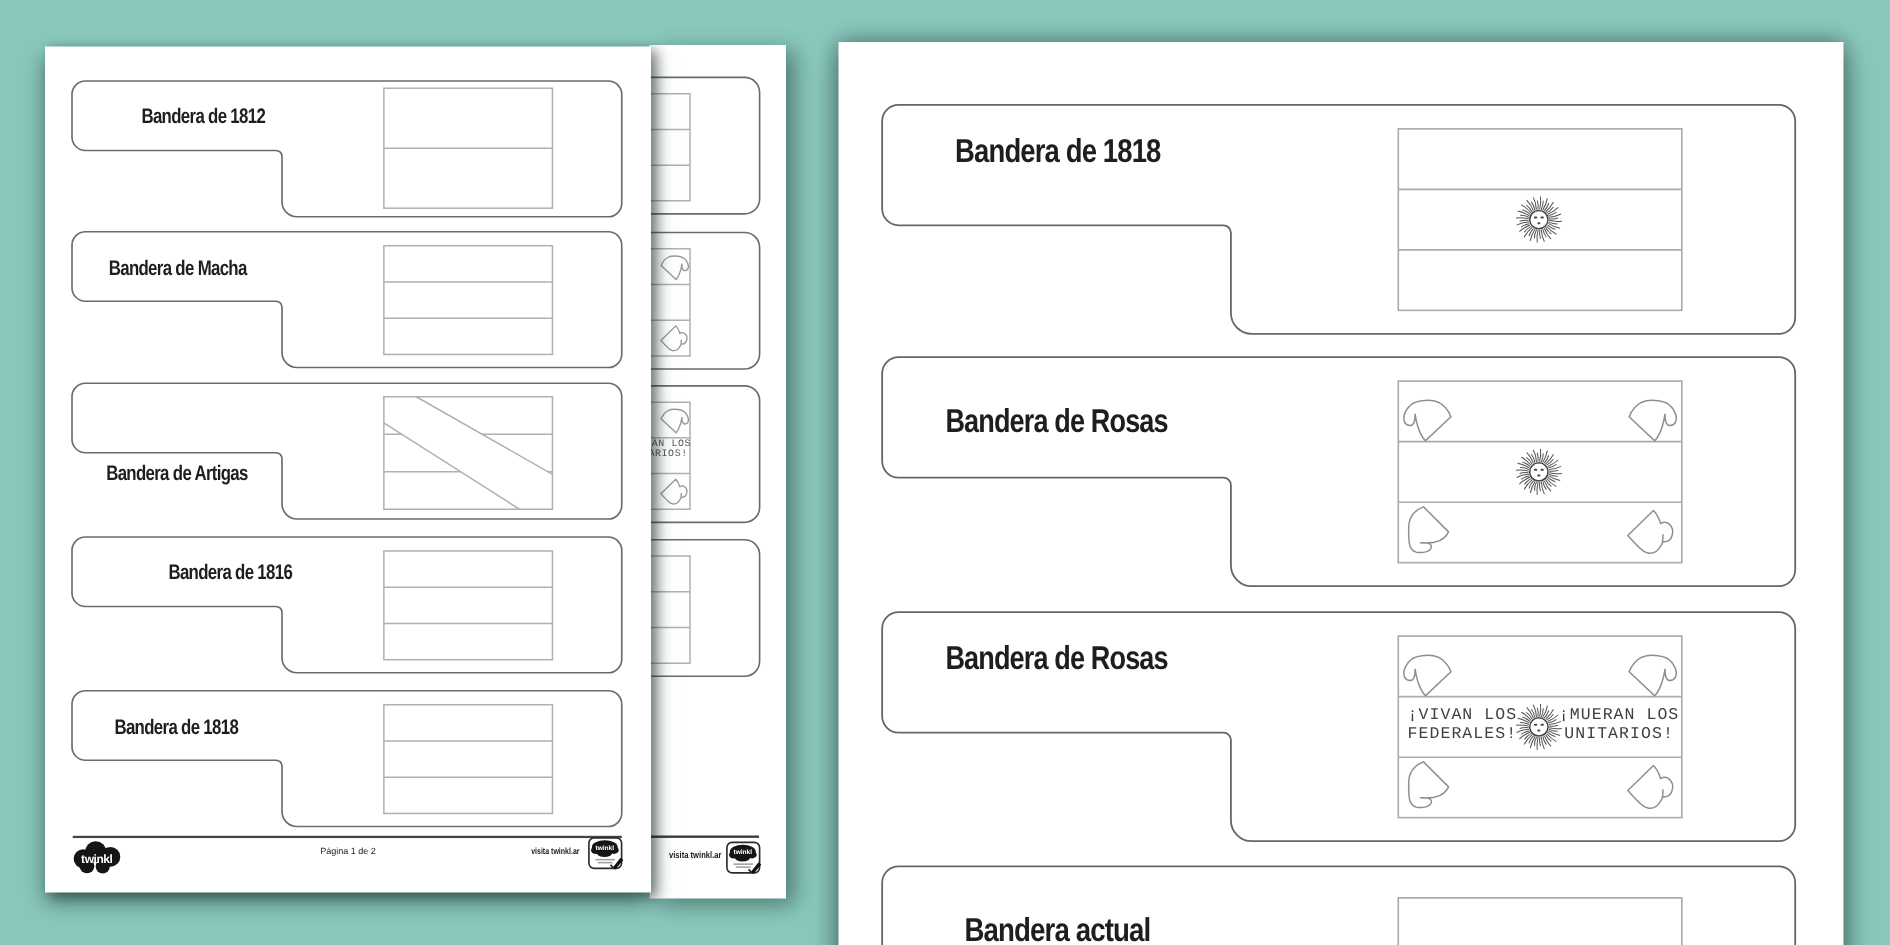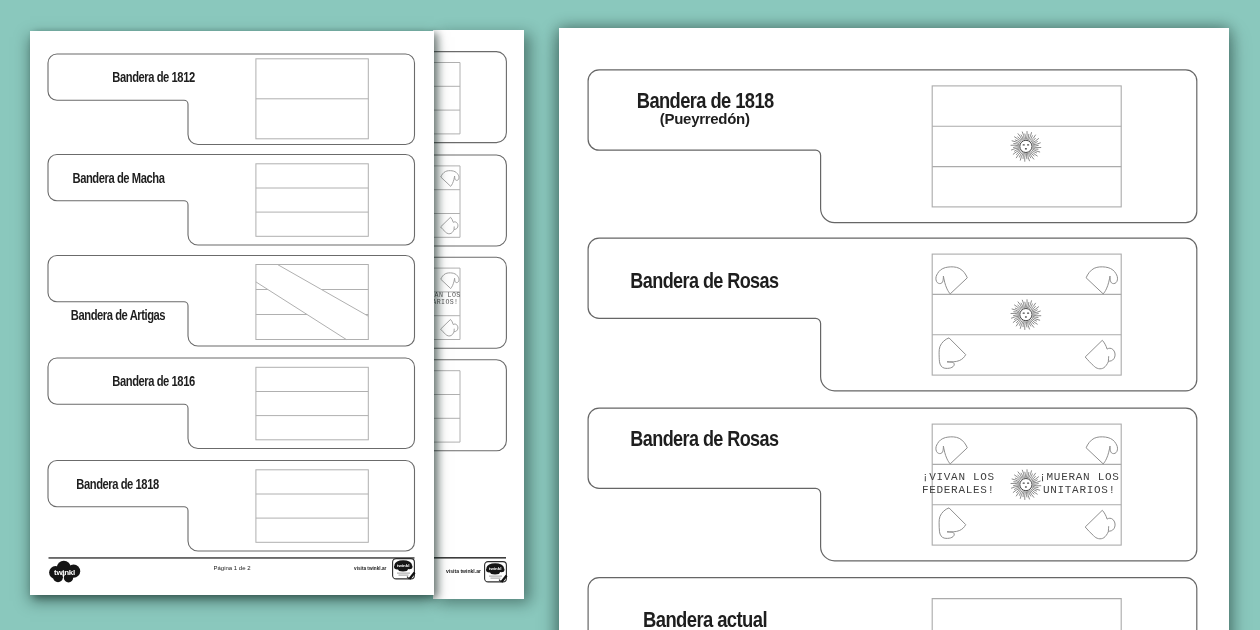--- a/index.html
+++ b/index.html
@@ -114,21 +114,21 @@
 <ellipse cx="17.3" cy="8.8" rx="3.2" ry="2.5" fill="#151515"></ellipse>
 <ellipse cx="11" cy="10.9" rx="5" ry="2.5" fill="#151515"></ellipse>
 <text x="11.2" y="8.6" font-size="4.4" font-weight="bold" fill="#fff" text-anchor="middle" font-family="Liberation Sans">twinkl</text>
 <rect x="5" y="14.6" width="13" height="1" fill="#9f9f9f"></rect>
 <rect x="6.5" y="16.6" width="10" height="1" fill="#9f9f9f"></rect>
 <path d="M 22.6 14.6 L 17.4 21.0" fill="none" stroke="#111" stroke-width="2.3"></path>
 <path d="M 17.2 20.9 L 15.0 18.6" fill="none" stroke="#222" stroke-width="1.1"></path>
 </g>
     </svg>
 
-<div class="lbl" style="left:24px;top:38.4px;width:140px;font-size:14px;letter-spacing:-0.55px;padding-left:30px;"><span style="display:inline-block;transform:scaleX(0.8);">Bandera de 1812</span></div>
+<div class="lbl" style="left:6px;top:38.4px;width:140px;font-size:14px;letter-spacing:-0.55px;padding-left:30px;"><span style="display:inline-block;transform:scaleX(0.8);">Bandera de 1812</span></div>
 
 <div class="lbl" style="left:18px;top:138.9px;width:140px;font-size:14px;letter-spacing:-0.55px;"><span style="display:inline-block;transform:scaleX(0.8);">Bandera de Macha</span></div>
 
 <div class="lbl" style="left:18px;top:239.9px;width:140px;font-size:14px;letter-spacing:-0.55px;margin-top:36px;"><span style="display:inline-block;transform:scaleX(0.8);">Bandera de Artigas</span></div>
 
 <div class="lbl" style="left:18px;top:342.4px;width:140px;font-size:14px;letter-spacing:-0.55px;padding-left:36px;"><span style="display:inline-block;transform:scaleX(0.8);">Bandera de 1816</span></div>
 
 <div class="lbl" style="left:18px;top:444.9px;width:140px;font-size:14px;letter-spacing:-0.55px;"><span style="display:inline-block;transform:scaleX(0.8);">Bandera de 1818</span></div>
 
 <div class="tiny" style="left:160px;top:533.5px;width:84px;text-align:center;font-size:6px;">Página 1 de 2</div>
@@ -320,25 +320,24 @@
       </g>
       <g transform="translate(525.7,479.8) scale(1.0,1.0)">
         <path d="M 0.5 19.2 L 17.6 2.5 C 19.6 4.6 21.4 7.8 22.4 11.3 C 23.9 10.2 26.4 10.0 28.1 11.6 C 30.2 13.5 30.9 16.7 30.0 19.3 C 29.2 21.7 27.1 23.3 25.1 23.3 C 24.6 23.3 24.0 23.6 23.6 23.9 C 22.5 26.5 20.8 28.8 19.2 29.9 C 16.0 32.0 11.5 31.0 8.9 27.9 C 6.0 25.5 3.0 22.0 0.5 19.2 Z M 23.6 23.9 C 23.8 22.0 23.9 20.0 24.0 18.4" fill="none" stroke="#8f8f8f" stroke-width="1.00" stroke-linejoin="round"></path>
       </g>
       <path d="M 40.1 549.6 H 626.8 A 11 11 0 0 1 637.8 560.6 V 691.3 A 11 11 0 0 1 626.8 702.3 H 275.6 A 14 14 0 0 1 261.6 688.3 V 634.9 A 5 5 0 0 0 256.6 629.9 H 40.1 A 11 11 0 0 1 29.1 618.9 V 560.6 A 11 11 0 0 1 40.1 549.6 Z" fill="#fff" stroke="#666" stroke-width="1.2"></path>
       <path d="M 373.2 640 V 570.6 H 562.2 V 640" stroke="#ababab" fill="none" stroke-width="1.1"></path>
     </svg>
 
 <div class="lbl" style="left:29.1px;top:60.5px;width:232.5px;font-size:22px;letter-spacing:-0.7px;line-height:26.0px;"><span style="display:inline-block;transform:scaleX(0.833);">Bandera de 1818</span></div>
 
-<div class="lbl" style="left:29.1px;top:82.6px;width:232.5px;font-size:15px;letter-spacing:-0.3px;line-height:17.7px;"><span style="display:inline-block;transform:scaleX(1.0);">(Pueyrredón)</span></div>
 
 <div class="lbl" style="left:29.1px;top:240.0px;width:232.5px;font-size:22px;letter-spacing:-0.7px;line-height:26.0px;"><span style="display:inline-block;transform:scaleX(0.82);">Bandera de Rosas</span></div>
 
 <div class="lbl" style="left:29.1px;top:397.7px;width:232.5px;font-size:22px;letter-spacing:-0.7px;line-height:26.0px;"><span style="display:inline-block;transform:scaleX(0.82);">Bandera de Rosas</span></div>
 
 
 <div class="lbl" style="left:29.1px;top:579.2px;width:232.5px;font-size:22px;letter-spacing:-0.7px;line-height:26.0px;"><span style="display:inline-block;transform:scaleX(0.838);">Bandera actual</span></div>
 
-<div class="tiny" style="left:354px;top:443.6px;width:90px;text-align:center;font-size:11px;letter-spacing:0.7px;line-height:12.1px;color:#3f3f3f;font-family:'Liberation Mono',monospace;">¡VIVAN LOS<br>FEDERALES!</div>
+<div class="tiny" style="left:379px;top:443.6px;width:90px;font-size:11px;letter-spacing:0.7px;line-height:12.1px;color:#3f3f3f;font-family:'Liberation Mono',monospace;">¡VIVAN LOS<br>FEDERALES!</div>
 
 <div class="tiny" style="left:475px;top:443.6px;width:90px;text-align:center;font-size:11px;letter-spacing:0.7px;line-height:12.1px;color:#3f3f3f;font-family:'Liberation Mono',monospace;">¡MUERAN LOS<br>UNITARIOS!</div>
 </div>
 
 </body></html>

